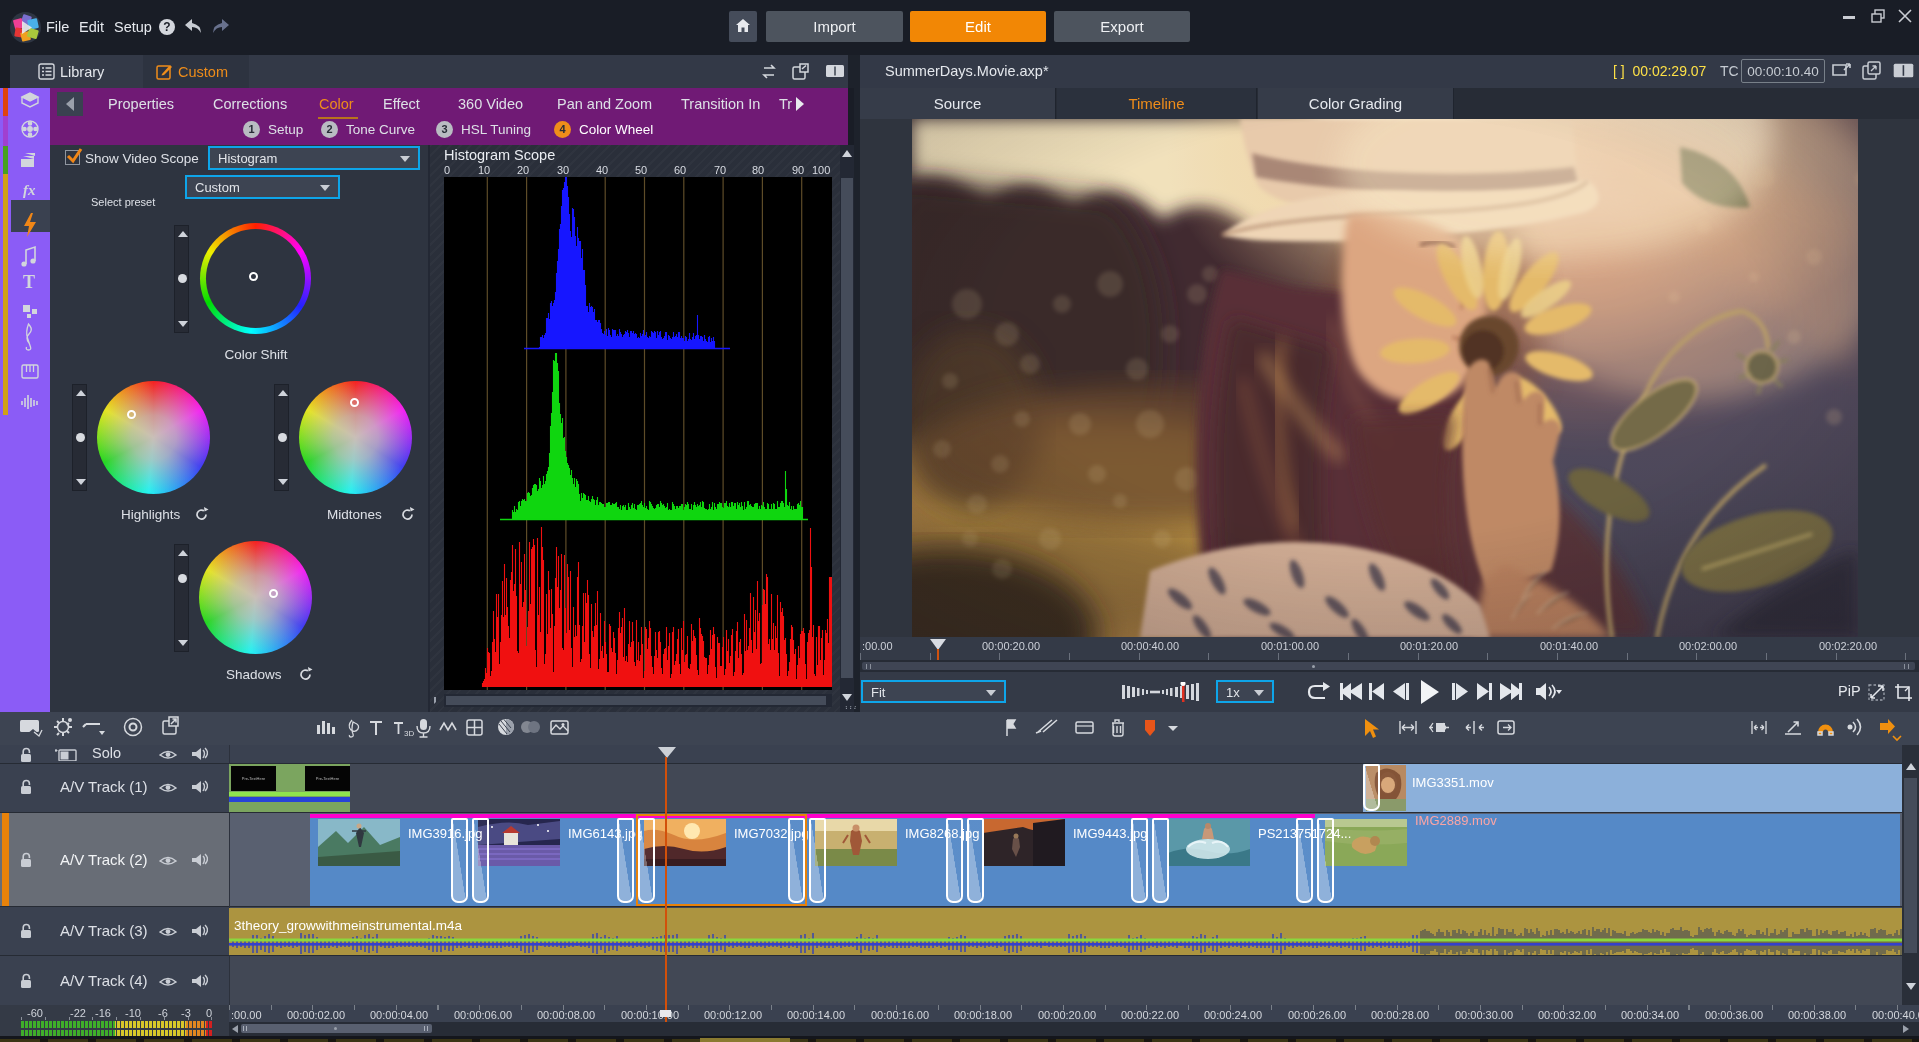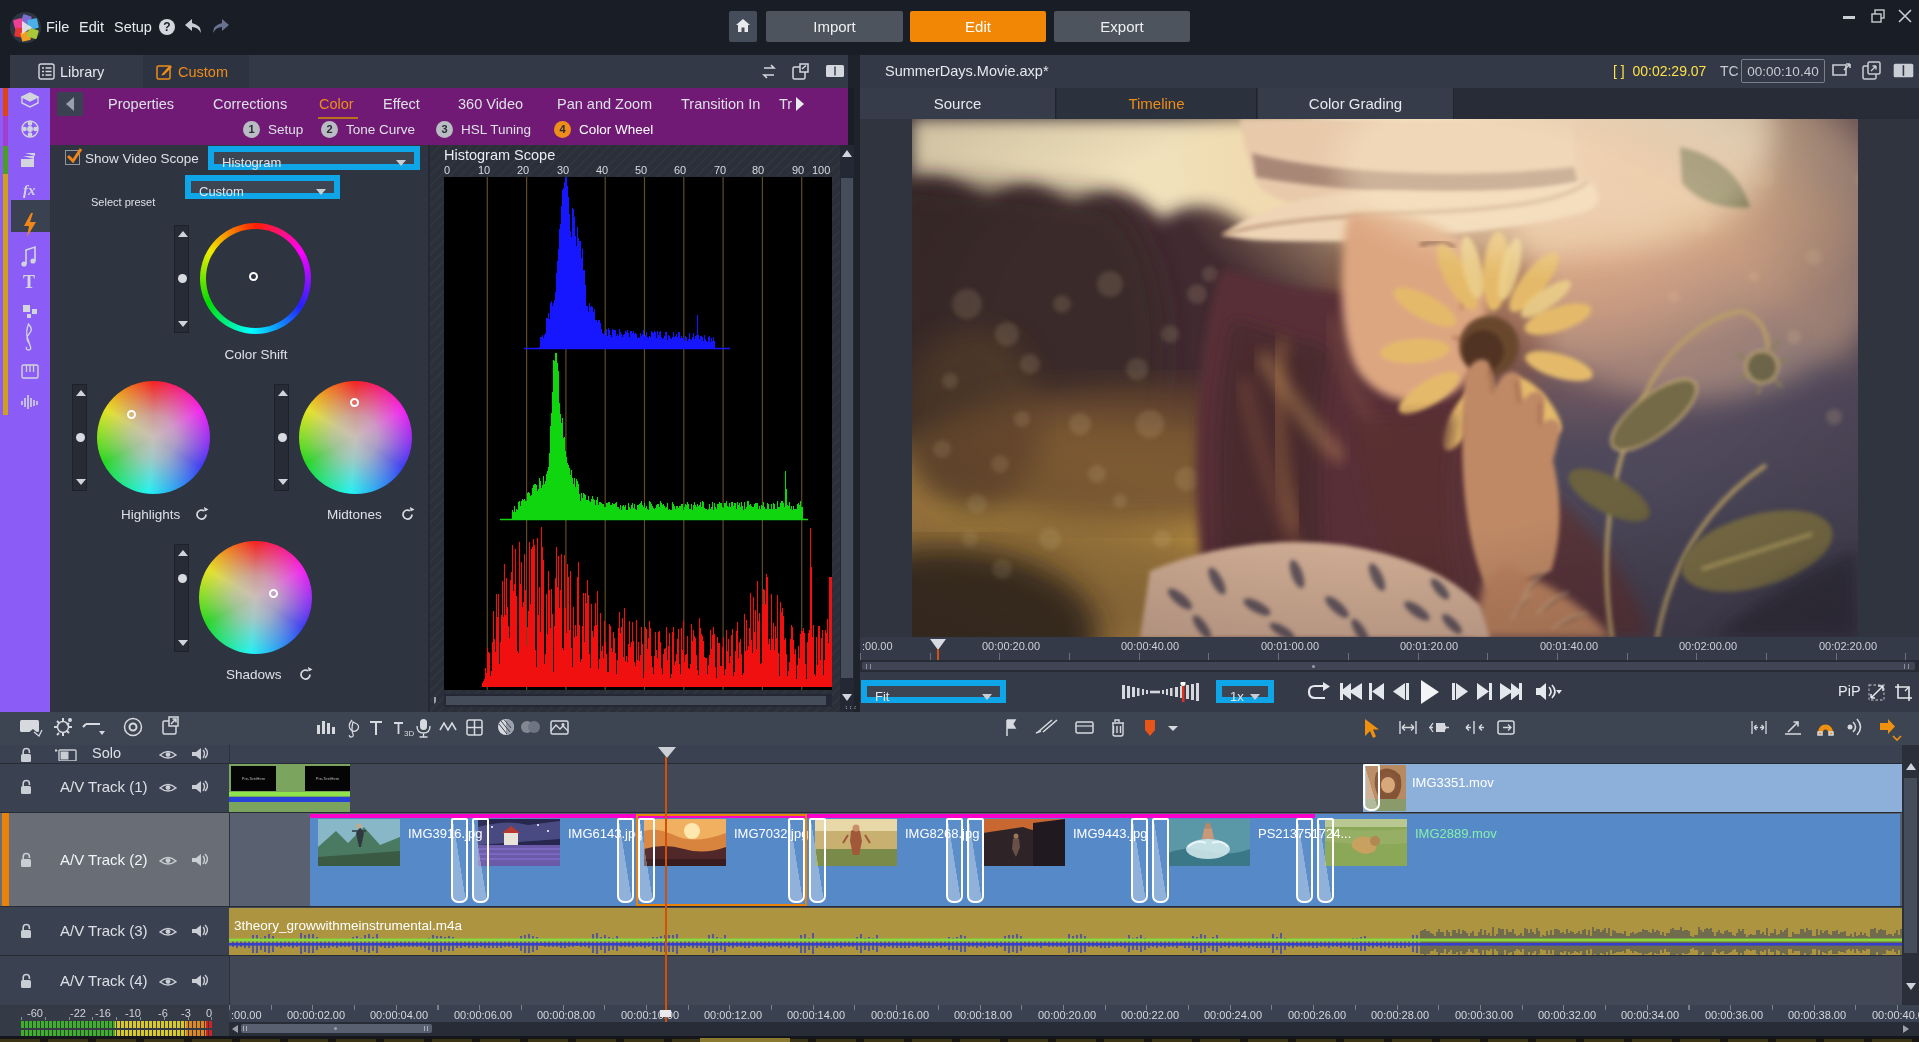--- a/index.html
+++ b/index.html
@@ -1,19 +1,19 @@
 <!DOCTYPE html>
 <html><head><meta charset="utf-8">
 <style>
 *{margin:0;padding:0;box-sizing:border-box}
 html,body{width:1919px;height:1042px;overflow:hidden;background:#191d26;
   font-family:"Liberation Sans",sans-serif;color:#dde0e6;position:relative}
 .a{position:absolute}
 .tx{white-space:nowrap}
-.ddn{background:#3d4452;border:6px solid #0ea5e9;color:#e2e5ea;font-size:13px;line-height:21px;padding-left:8px}
+.ddn{background:#3d4452;border:2px solid #0ea5e9;color:#e2e5ea;font-size:13px;line-height:21px;padding-left:8px}
 .ddn .car{position:absolute;right:8px;top:8px;width:0;height:0;border-left:5px solid transparent;border-right:5px solid transparent;border-top:6px solid #c9cdd4}
 .wheel{border-radius:50%;
  background:radial-gradient(circle,#c9bfb8 0%,rgba(195,190,185,0.8) 28%,rgba(200,200,200,0.0) 82%),
   conic-gradient(#ff0000,#ff00ff 60deg,#2222ff 122deg,#00ffff 185deg,#00dd00 243deg,#eeee00 300deg,#ff0000 360deg)}
 .slider{background:#272b35;border:1px solid #1d212a}
 .sl-up,.sl-dn{position:absolute;left:3px;width:0;height:0;border-left:5px solid transparent;border-right:5px solid transparent}
 .sl-up{top:5px;border-bottom:6px solid #cfd3da}
 .sl-dn{bottom:5px;border-top:6px solid #cfd3da}
 .sl-h{position:absolute;left:3px;width:9px;height:9px;border-radius:50%;background:#d8dbe0}
 .mark{position:absolute;width:9px;height:9px;border-radius:50%;border:2px solid #fff;background:transparent}
@@ -783,21 +783,21 @@
       <path d="M28 22 q8 -8 20 -2 q6 4 2 12 q-10 6 -18 0 q-8 -4 -4 -10z" fill="#c8a060"></path>
       <circle cx="50" cy="22" r="5" fill="#b08850"></circle>
     </svg>
 
   <div class="a tx" style="left:408px;top:81px;font-size:13px;color:#fff">IMG3916.jpg</div>
   <div class="a tx" style="left:568px;top:81px;font-size:13px;color:#fff">IMG6143.jpg</div>
   <div class="a tx" style="left:734px;top:81px;font-size:13px;color:#fff">IMG7032.jpg</div>
   <div class="a tx" style="left:905px;top:81px;font-size:13px;color:#fff">IMG8268.jpg</div>
   <div class="a tx" style="left:1073px;top:81px;font-size:13px;color:#fff">IMG9443.jpg</div>
   <div class="a tx" style="left:1258px;top:81px;font-size:13px;color:#fff">PS213751724...</div>
-  <div class="a tx" style="left:1415px;top:81px;font-size:13px;color:#86efac">IMG2889.mov</div>
+  <div class="a tx" style="left:1415px;top:68px;font-size:13px;color:#fca5a5">IMG2889.mov</div>
 
   <div class="a" style="left:451px;top:73px;width:17px;height:85px;border:2.5px solid #fff;border-radius:2px 2px 7px 7px;background:linear-gradient(to top right,rgba(255,255,255,.34) 49%,rgba(255,255,255,.04) 50%)"></div>
   <div class="a" style="left:472px;top:73px;width:17px;height:85px;border:2.5px solid #fff;border-radius:2px 2px 7px 7px;background:linear-gradient(to top right,rgba(255,255,255,.34) 49%,rgba(255,255,255,.04) 50%)"></div>
   <div class="a" style="left:617px;top:73px;width:17px;height:85px;border:2.5px solid #fff;border-radius:2px 2px 7px 7px;background:linear-gradient(to top right,rgba(255,255,255,.34) 49%,rgba(255,255,255,.04) 50%)"></div>
   <div class="a" style="left:638px;top:73px;width:17px;height:85px;border:2.5px solid #fff;border-radius:2px 2px 7px 7px;background:linear-gradient(to top right,rgba(255,255,255,.34) 49%,rgba(255,255,255,.04) 50%)"></div>
   <div class="a" style="left:788px;top:73px;width:17px;height:85px;border:2.5px solid #fff;border-radius:2px 2px 7px 7px;background:linear-gradient(to top right,rgba(255,255,255,.34) 49%,rgba(255,255,255,.04) 50%)"></div>
   <div class="a" style="left:809px;top:73px;width:17px;height:85px;border:2.5px solid #fff;border-radius:2px 2px 7px 7px;background:linear-gradient(to top right,rgba(255,255,255,.34) 49%,rgba(255,255,255,.04) 50%)"></div>
   <div class="a" style="left:946px;top:73px;width:17px;height:85px;border:2.5px solid #fff;border-radius:2px 2px 7px 7px;background:linear-gradient(to top right,rgba(255,255,255,.34) 49%,rgba(255,255,255,.04) 50%)"></div>
   <div class="a" style="left:967px;top:73px;width:17px;height:85px;border:2.5px solid #fff;border-radius:2px 2px 7px 7px;background:linear-gradient(to top right,rgba(255,255,255,.34) 49%,rgba(255,255,255,.04) 50%)"></div>
   <div class="a" style="left:1131px;top:73px;width:17px;height:85px;border:2.5px solid #fff;border-radius:2px 2px 7px 7px;background:linear-gradient(to top right,rgba(255,255,255,.34) 49%,rgba(255,255,255,.04) 50%)"></div>

